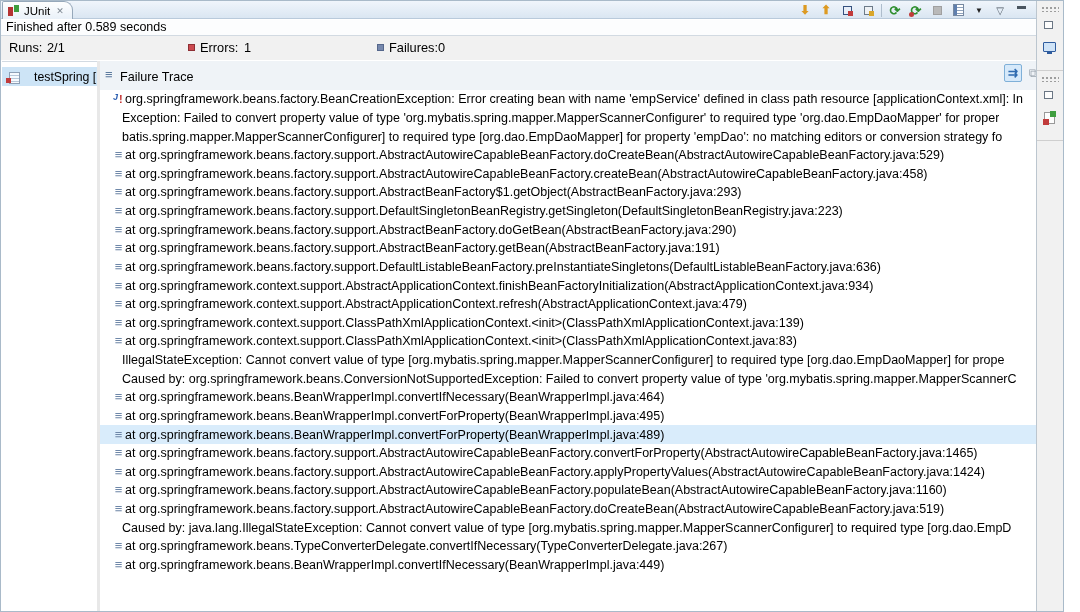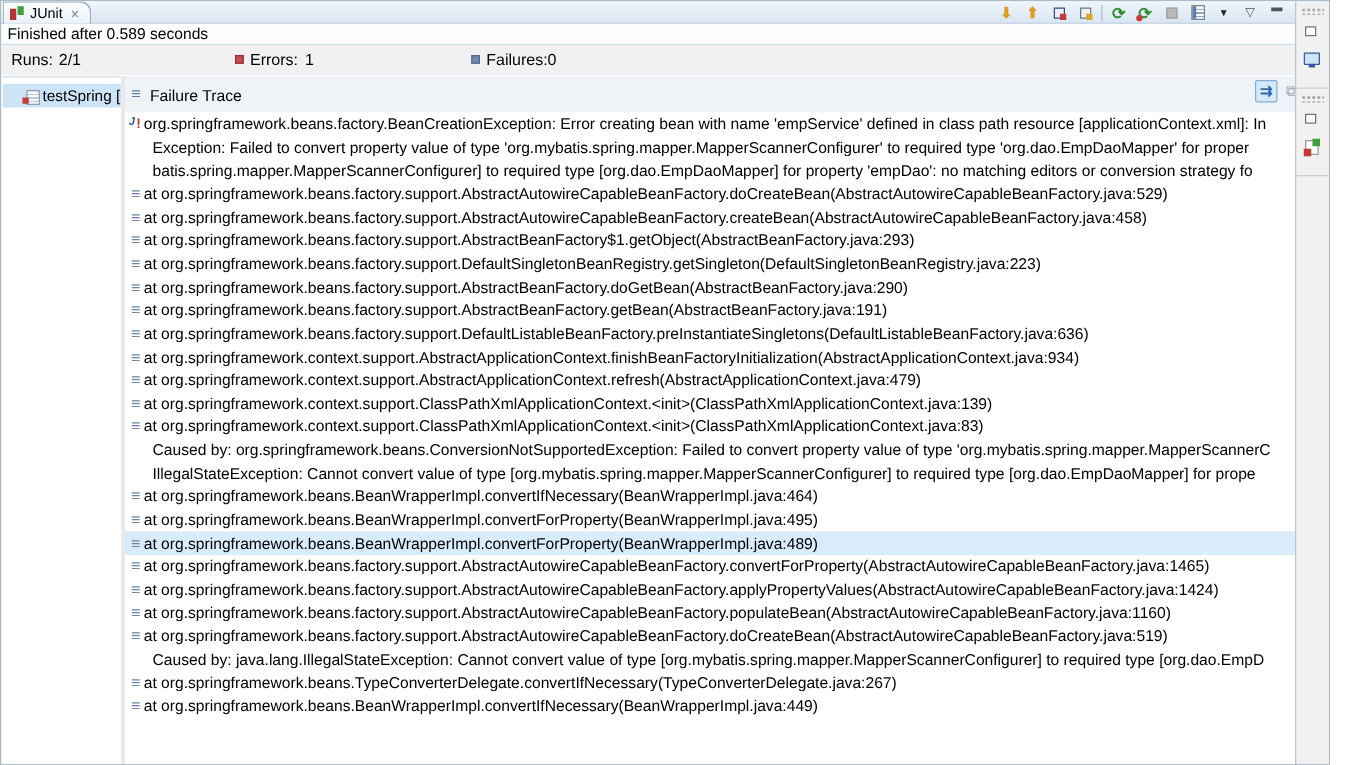--- a/index.html
+++ b/index.html
@@ -71,21 +71,21 @@
   .runs-l { left:8px; } .runs-v { left:46px; }
   .err-i { position:absolute; left:187px; top:8px; width:7px; height:7px; border:1px solid #8e2f34; }
   .err-l { left:199px; } .err-v { left:243px; }
   .fail-i { position:absolute; left:376px; top:8px; width:7px; height:7px; border:1px solid #55678c; }
   .fail-l { left:388px; } .fail-v { left:437px; }
   .progress { position:absolute; left:575px; top:41px; width:473px; height:11px; }
 
   
   .tree-pane { position:absolute; top:60px; left:1px; width:95px; height:551px; background:#fff;
                border-top:1px solid #d2dae2; overflow:hidden; }
-  .tree-item { height:19px; display:flex; align-items:center; gap:3px; padding-left:16px;
+  .tree-item { height:19px; display:flex; align-items:center; gap:15px; padding-left:4px;
                font-size:12.3px; white-space:nowrap; margin-top:5px; }
   .tree-item.sel { background:#cde4f6; }
   .test-err-icon { position:relative; width:13px; height:12px; flex:0 0 13px; }
   .test-err-icon::before { content:""; position:absolute; left:3px; top:1px; width:9px; height:10px;
         border:1px solid #8ea0b5; background:repeating-linear-gradient(#f6fafe 0 2px,#b9c9da 2px 3px); }
   .test-err-icon::after { content:""; position:absolute; left:0; bottom:0; width:5px; height:5px; background:#c13b3b; }
   .sash { position:absolute; top:60px; left:96px; width:3px; height:551px; background:#e8e8e8; cursor:col-resize; }
 
   .trace-pane { position:absolute; top:60px; left:99px; width:954px; height:551px; }
   .trace-header { position:absolute; top:0; left:0; width:954px; height:29px; background:#eff3f7;
@@ -94,21 +94,21 @@
   .trace-header .htitle { position:absolute; left:20px; top:9px; }
   .hbtn { position:absolute; top:3px; width:18px; height:18px; display:flex; align-items:center; justify-content:center; cursor:pointer; }
   .hbtn.pressed { background:#d6e9fa; border:1px solid #7fb0d8; border-radius:2px; }
   .filter-glyph { color:#2f6bb0; font-size:12px; font-weight:bold; }
   .compare-glyph { color:#9aa4ae; font-size:12px; }
   .hbtn1 { right:32px; } .hbtn2 { right:12px; }
 
   
   .trace { position:absolute; top:29px; left:0; width:939px; height:522px; background:#fff; overflow:hidden; }
   .trow { height:18.64px; display:flex; align-items:center; white-space:nowrap; overflow:hidden;
-          font-size:12.5px; padding-left:2px; cursor:default; }
+          font-size:12.5px; padding-left:12px; cursor:default; }
   .trow.sel { background:#d9ecfb; }
   .ticon { flex:0 0 13px; width:13px; text-align:center; position:relative; height:14px; }
   .ttext { overflow:hidden; }
   .trow.ind1 { padding-left:22px; }
   .trow.ind2 { padding-left:23px; }
   .trow.ic-frame .ticon::before { content:"≡"; color:#6e87a8; font-size:13px; line-height:14px; }
   .trow.ic-exception .ticon::before { content:"J"; position:absolute; left:1px; top:0; color:#2a5db0;
         font-size:9px; font-weight:bold; font-style:italic; }
   .trow.ic-exception .ticon::after { content:"!"; position:absolute; left:7px; top:1px; color:#c43131;
         font-size:11px; font-weight:bold; }
@@ -270,26 +270,26 @@
           </div>
 
           <div class="trow ic-frame">
             <span class="ticon"></span>
             <span class="ttext">at org.springframework.context.support.ClassPathXmlApplicationContext.&lt;init&gt;(ClassPathXmlApplicationContext.java:83)</span>
           </div>
 
 
           <div class="trow ic-none ind1">
 
+            <span class="ttext">IllegalStateException: Cannot convert value of type [org.mybatis.spring.mapper.MapperScannerConfigurer] to required type [org.dao.EmpDaoMapper] for prope</span>
+          </div>
+
+          <div class="trow ic-none ind1">
+
             <span class="ttext">Caused by: org.springframework.beans.ConversionNotSupportedException: Failed to convert property value of type 'org.mybatis.spring.mapper.MapperScannerC</span>
-          </div>
-
-          <div class="trow ic-none ind1">
-
-            <span class="ttext">IllegalStateException: Cannot convert value of type [org.mybatis.spring.mapper.MapperScannerConfigurer] to required type [org.dao.EmpDaoMapper] for prope</span>
           </div>
 
           <div class="trow ic-frame">
             <span class="ticon"></span>
             <span class="ttext">at org.springframework.beans.BeanWrapperImpl.convertIfNecessary(BeanWrapperImpl.java:464)</span>
           </div>
 
           <div class="trow ic-frame">
             <span class="ticon"></span>
             <span class="ttext">at org.springframework.beans.BeanWrapperImpl.convertForProperty(BeanWrapperImpl.java:495)</span>

